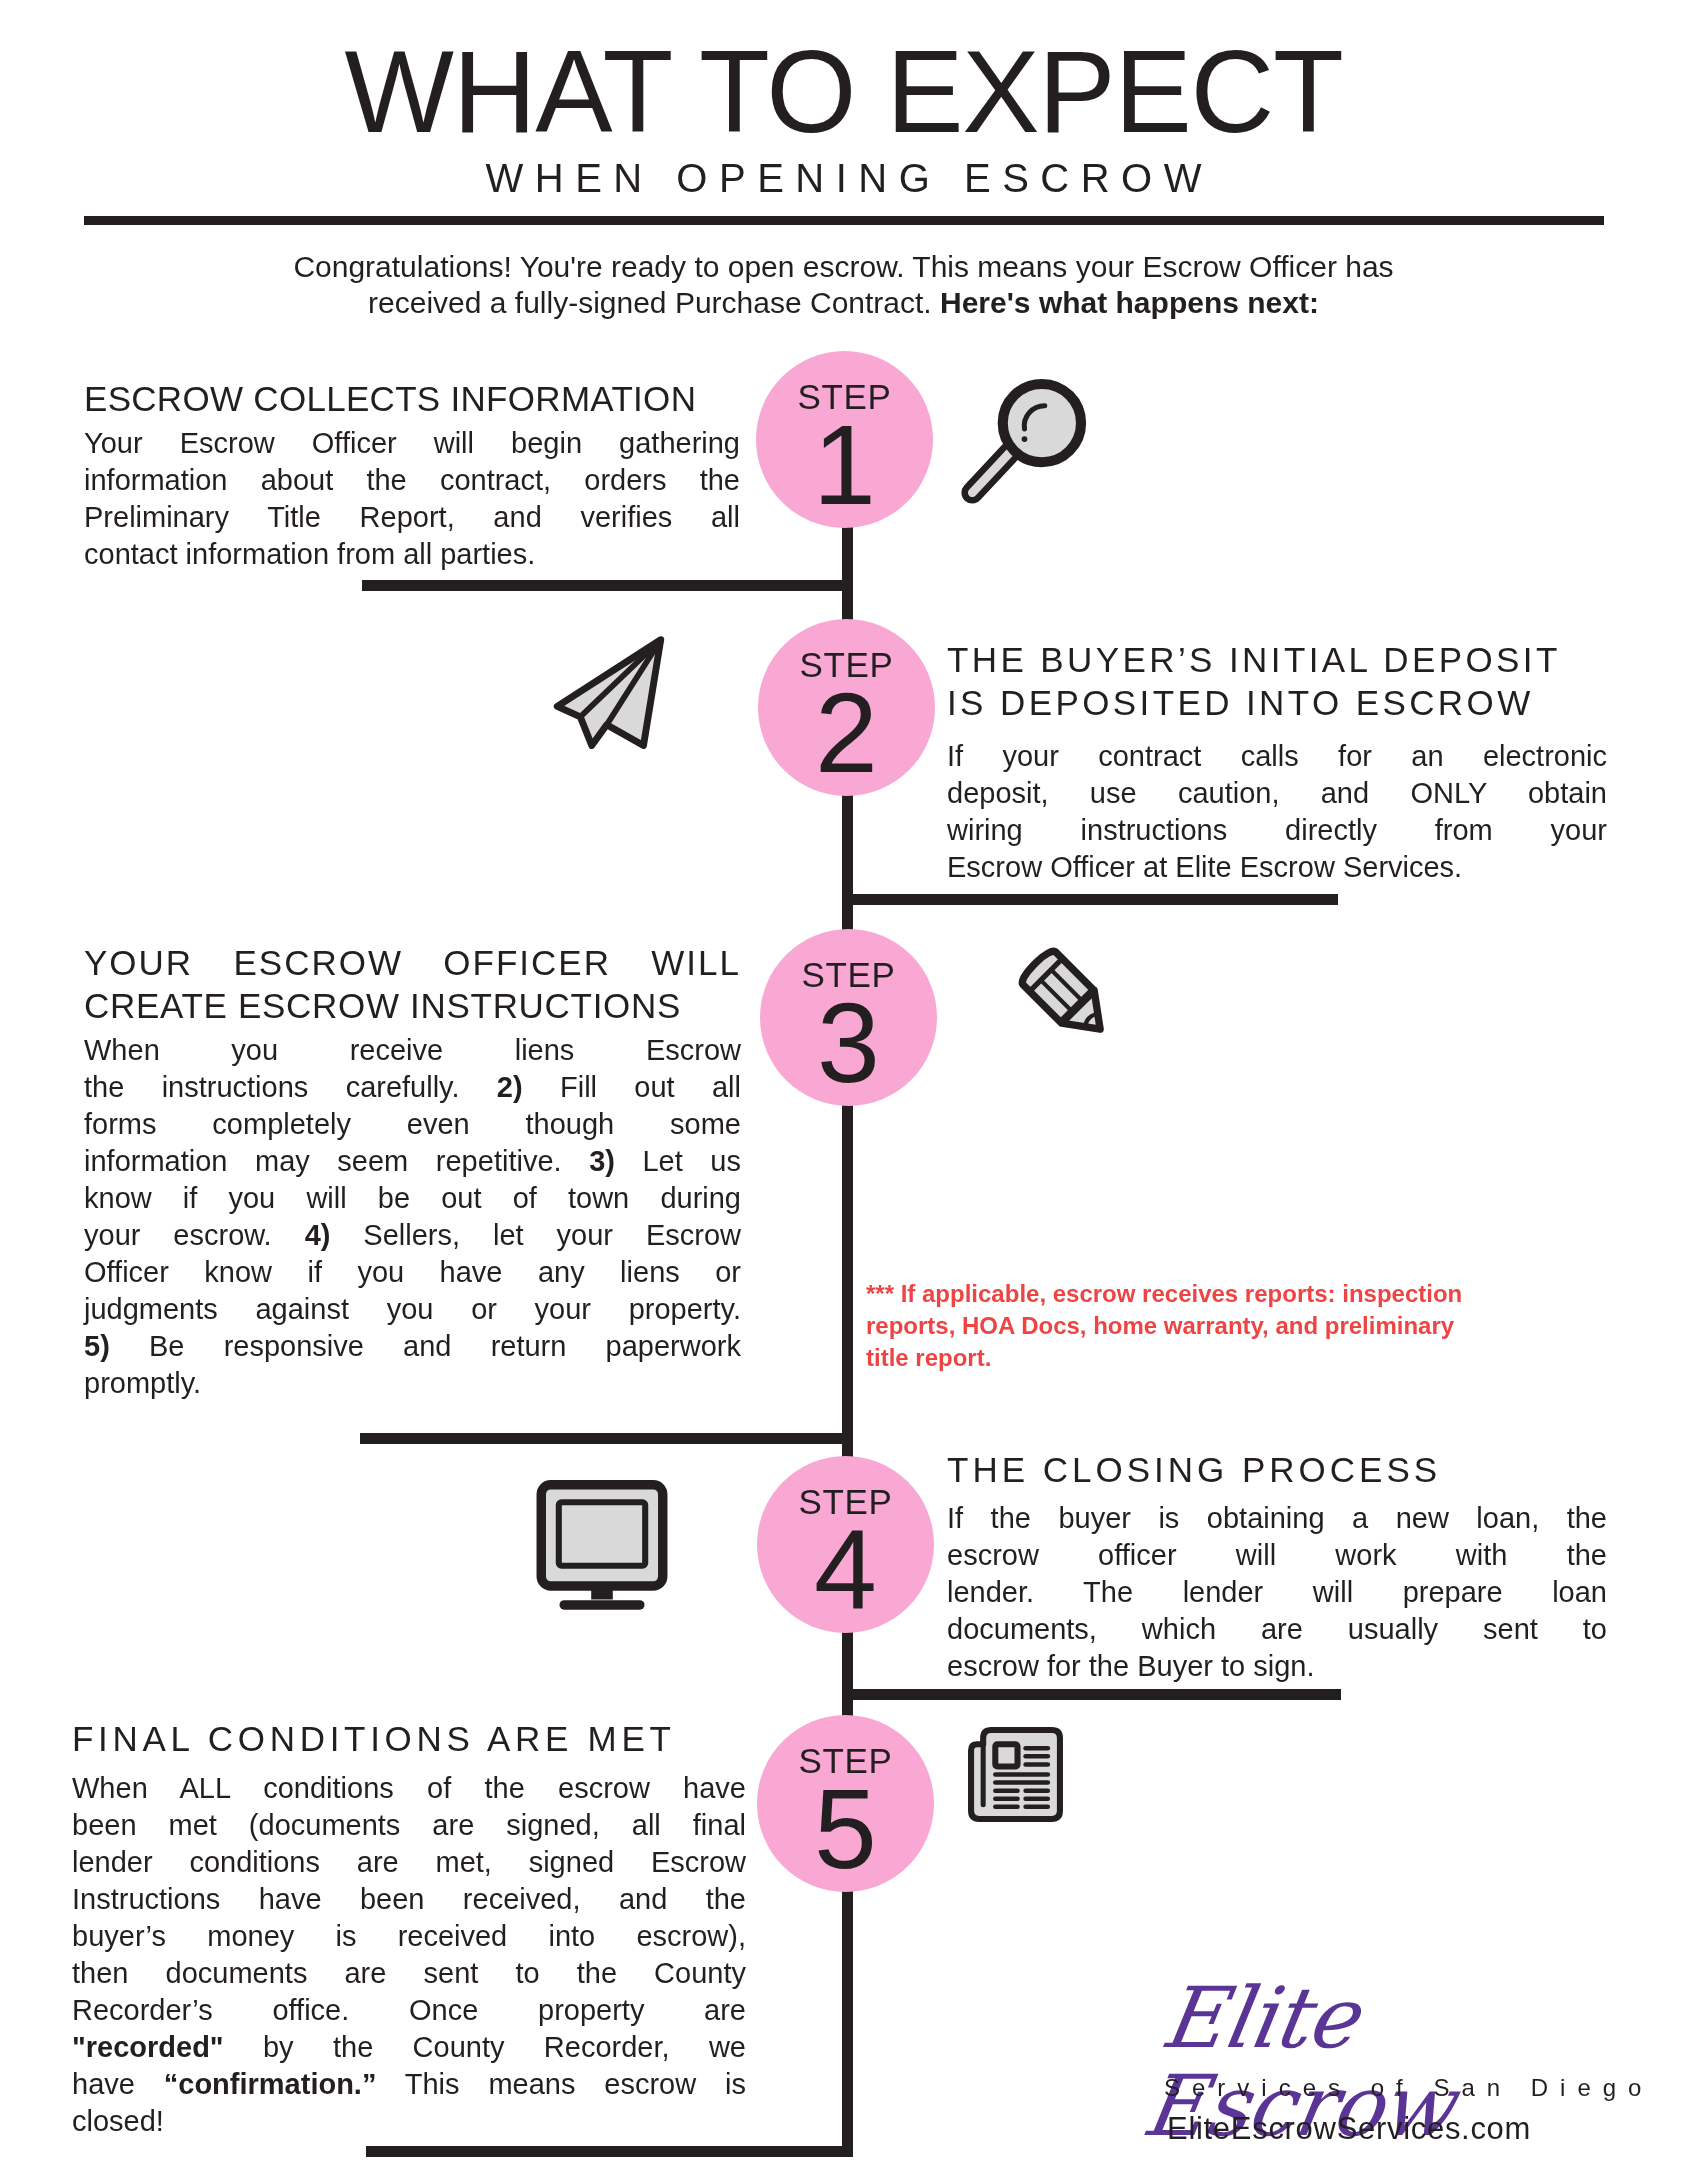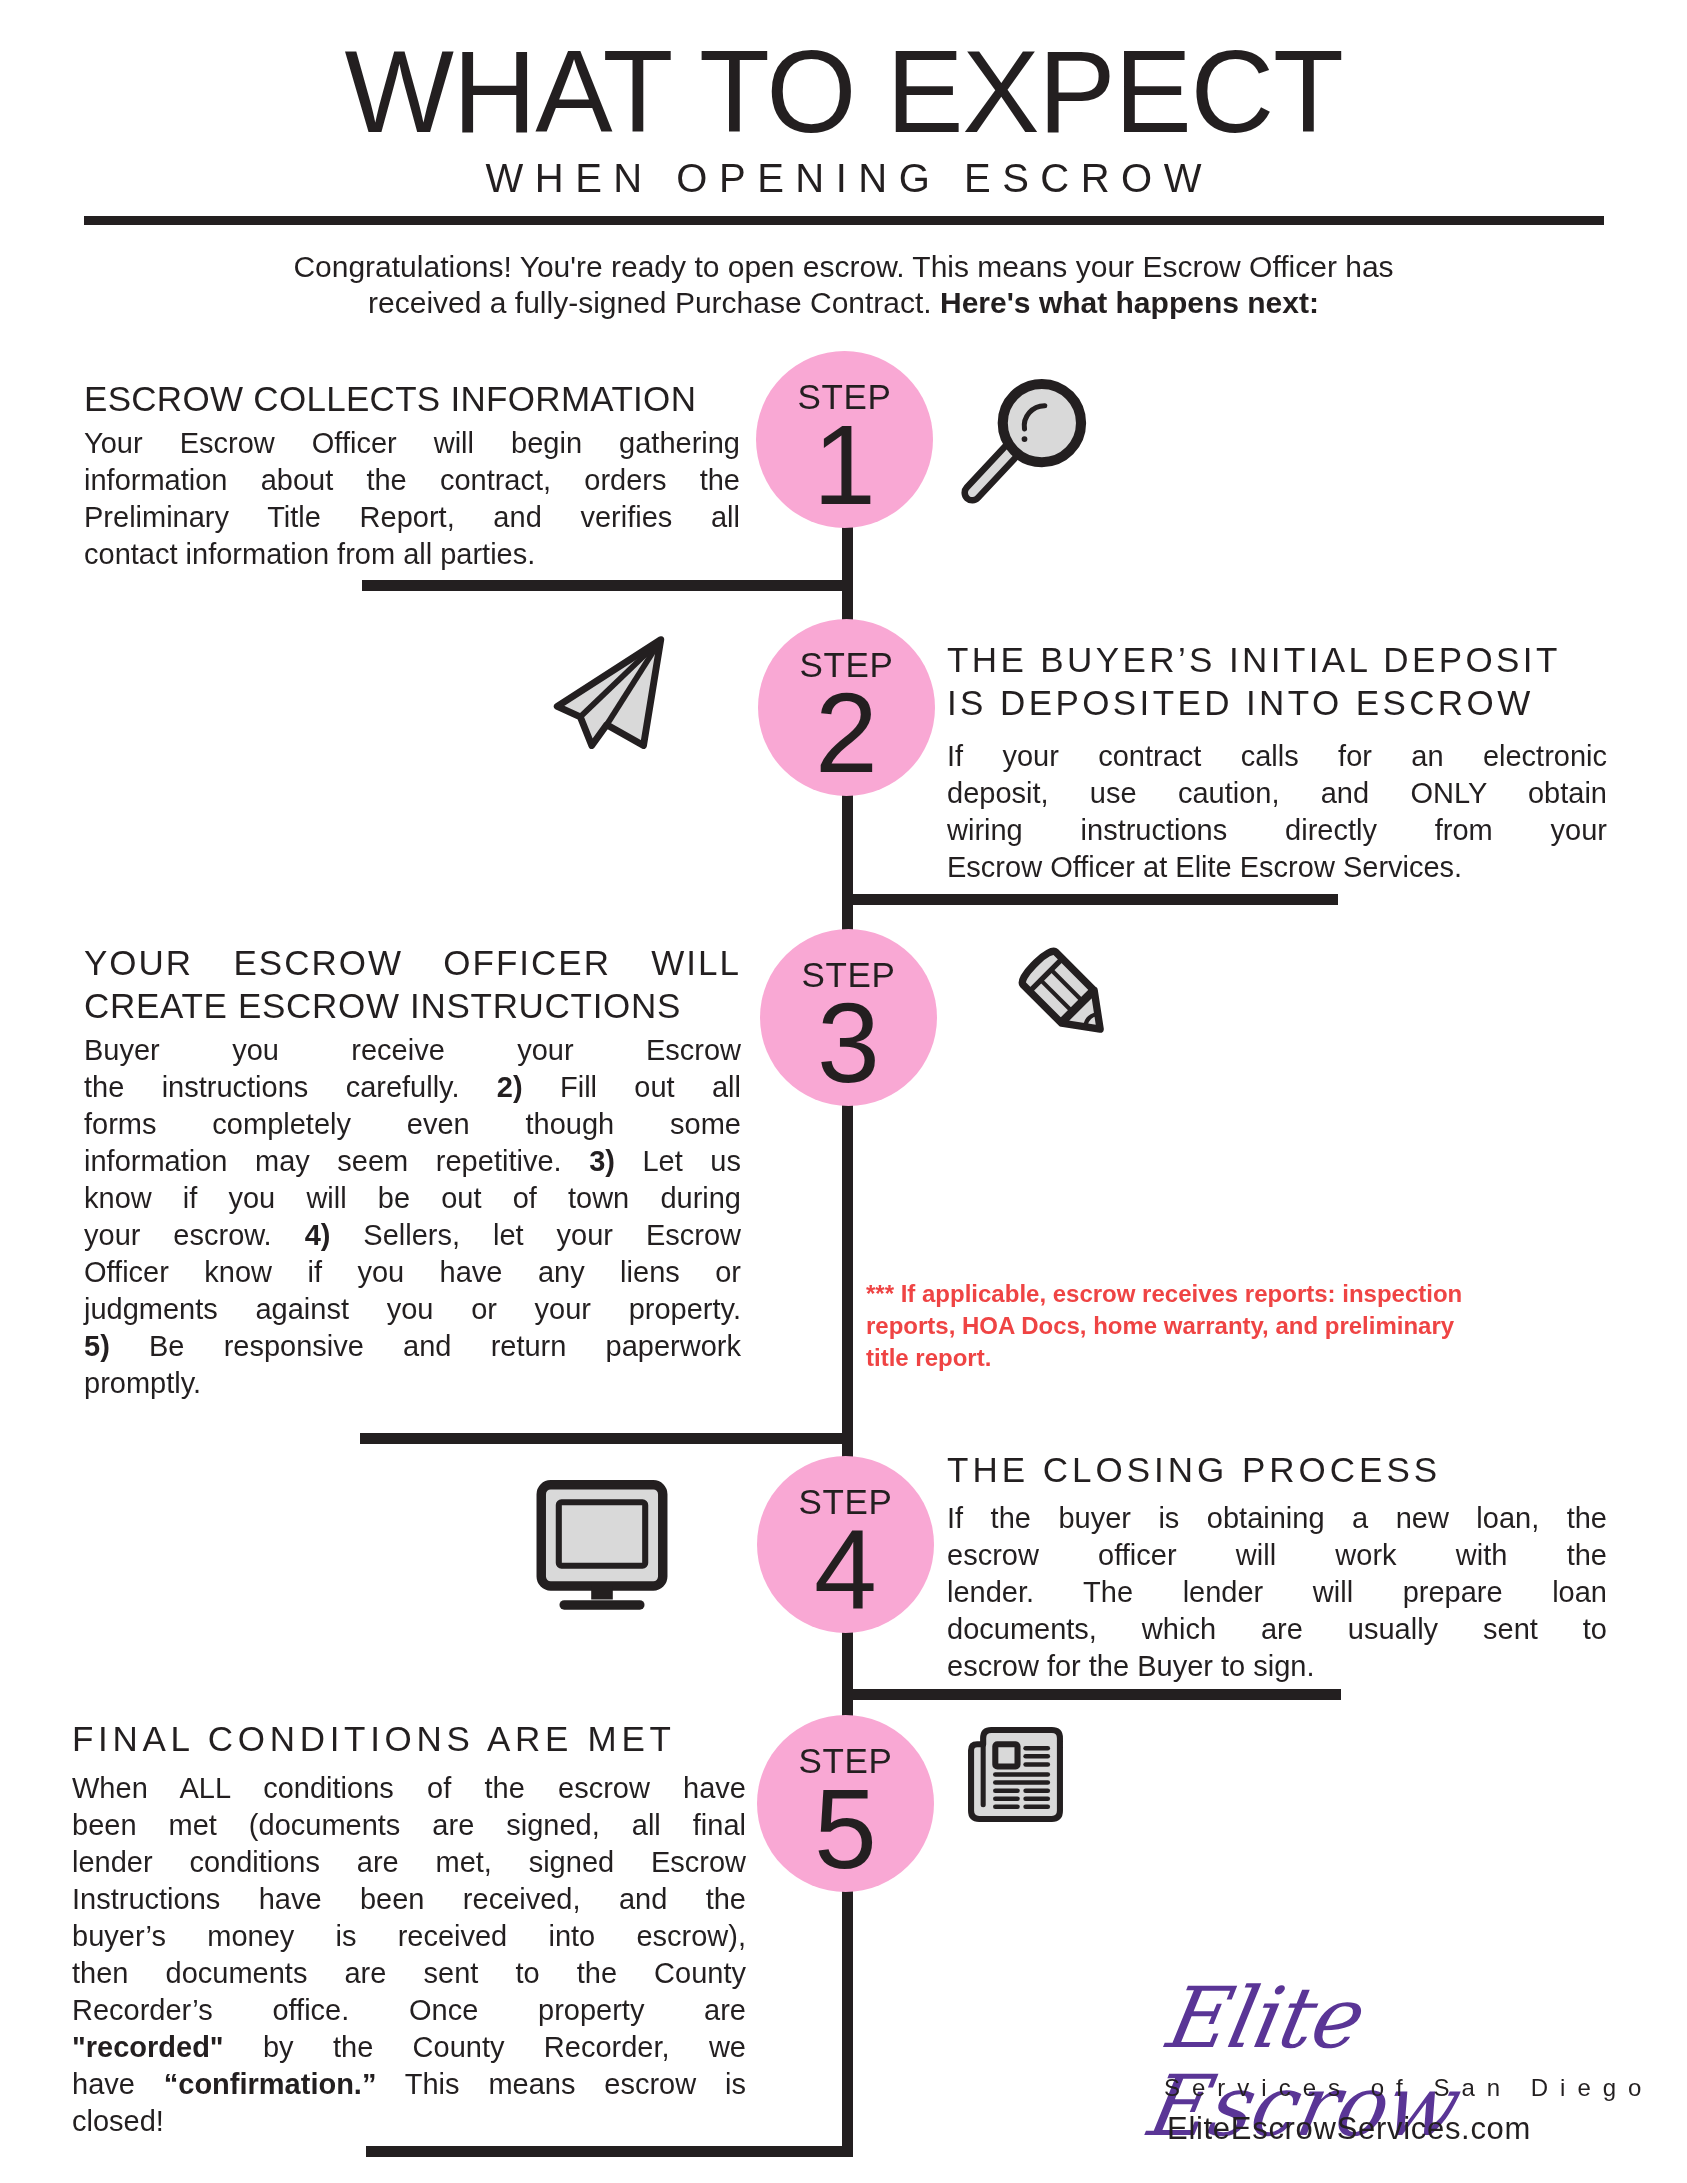--- a/index.html
+++ b/index.html
@@ -85,21 +85,21 @@
     <span class="ln"><span>deposit, use caution, and ONLY obtain</span></span>
     <span class="ln"><span>wiring instructions directly from your</span></span>
     <span class="ln last"><span>Escrow Officer at Elite Escrow Services.</span></span>
   </div>
 
 <div class="abs heading" style="left:84px; top:941px; width:657px;">
   <div class="jline" style="text-align:justify; text-align-last:justify; letter-spacing:2px;">YOUR ESCROW OFFICER WILL</div>
   <div style="letter-spacing:0.7px;">CREATE ESCROW INSTRUCTIONS</div>
 </div>
 <div class="abs body-lines" style="left:84px; top:1032px; width:657px;">
-    <span class="ln"><span>Buyer you receive your Escrow</span></span>
+    <span class="ln"><span>When you receive liens Escrow</span></span>
     <span class="ln"><span>the instructions carefully. </span><b>2)</b><span> Fill out all</span></span>
     <span class="ln"><span>forms completely even though some</span></span>
     <span class="ln"><span>information may seem repetitive. </span><b>3)</b><span> Let us</span></span>
     <span class="ln"><span>know if you will be out of town during</span></span>
     <span class="ln"><span>your escrow. </span><b>4)</b><span> Sellers, let your Escrow</span></span>
     <span class="ln"><span>Officer know if you have any liens or</span></span>
     <span class="ln"><span>judgments against you or your property.</span></span>
     <span class="ln"><b>5)</b><span> Be responsive and return paperwork</span></span>
     <span class="ln last"><span>promptly.</span></span>
   </div>

